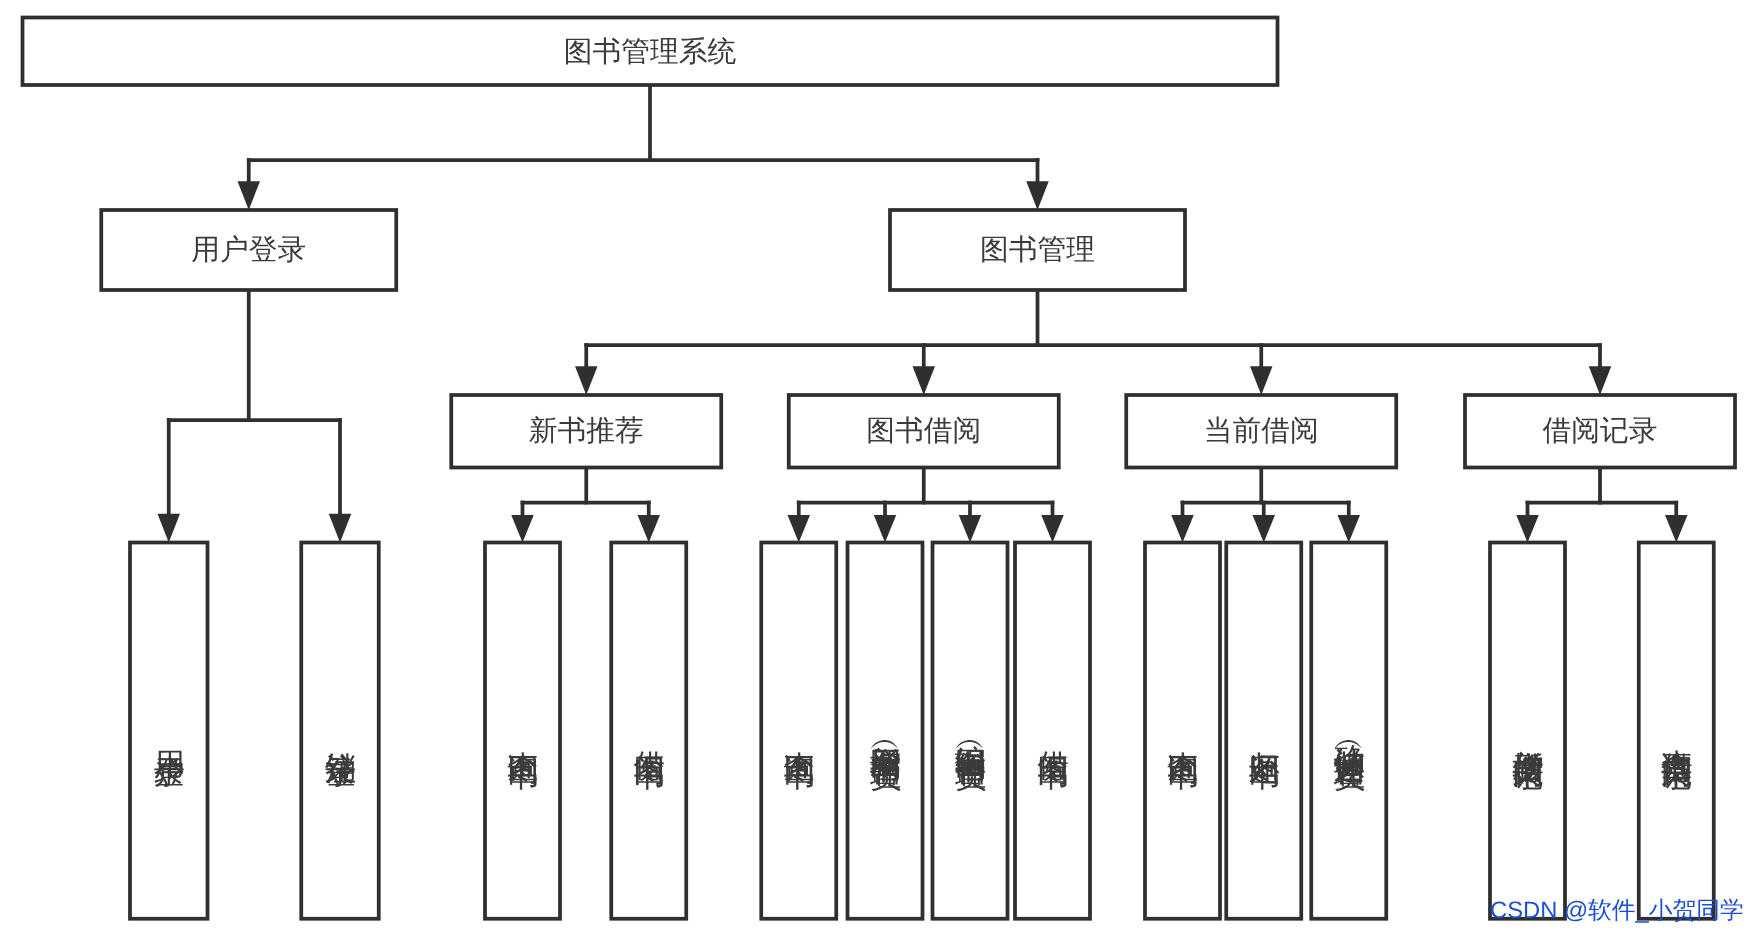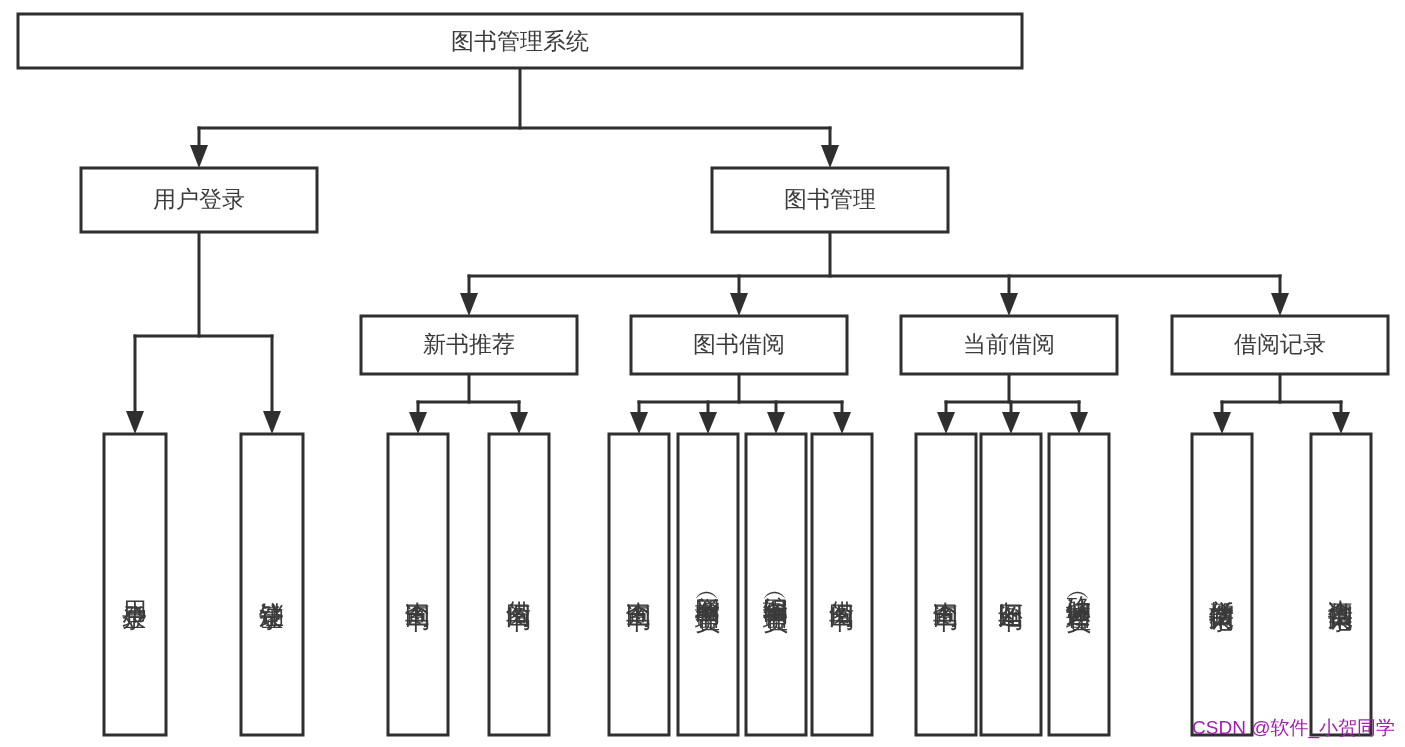--- a/index.html
+++ b/index.html
@@ -52,21 +52,21 @@
     text-orientation: upright;
     text-anchor: middle;
     letter-spacing: 2px;
   }
   .watermark {
     position: absolute;
     right: 10px;
     bottom: 6px;
     font-family: "Liberation Sans", "DejaVu Sans", sans-serif;
     font-size: 19px;
-    color: #a21caf;
+    color: #1d4ed8;
     white-space: nowrap;
     pointer-events: none;
   }
 </style>
 </head>
 <body>
 
 <svg id="diagram" viewBox="0 0 1405 747" xmlns="http://www.w3.org/2000/svg">
 
   <g>

